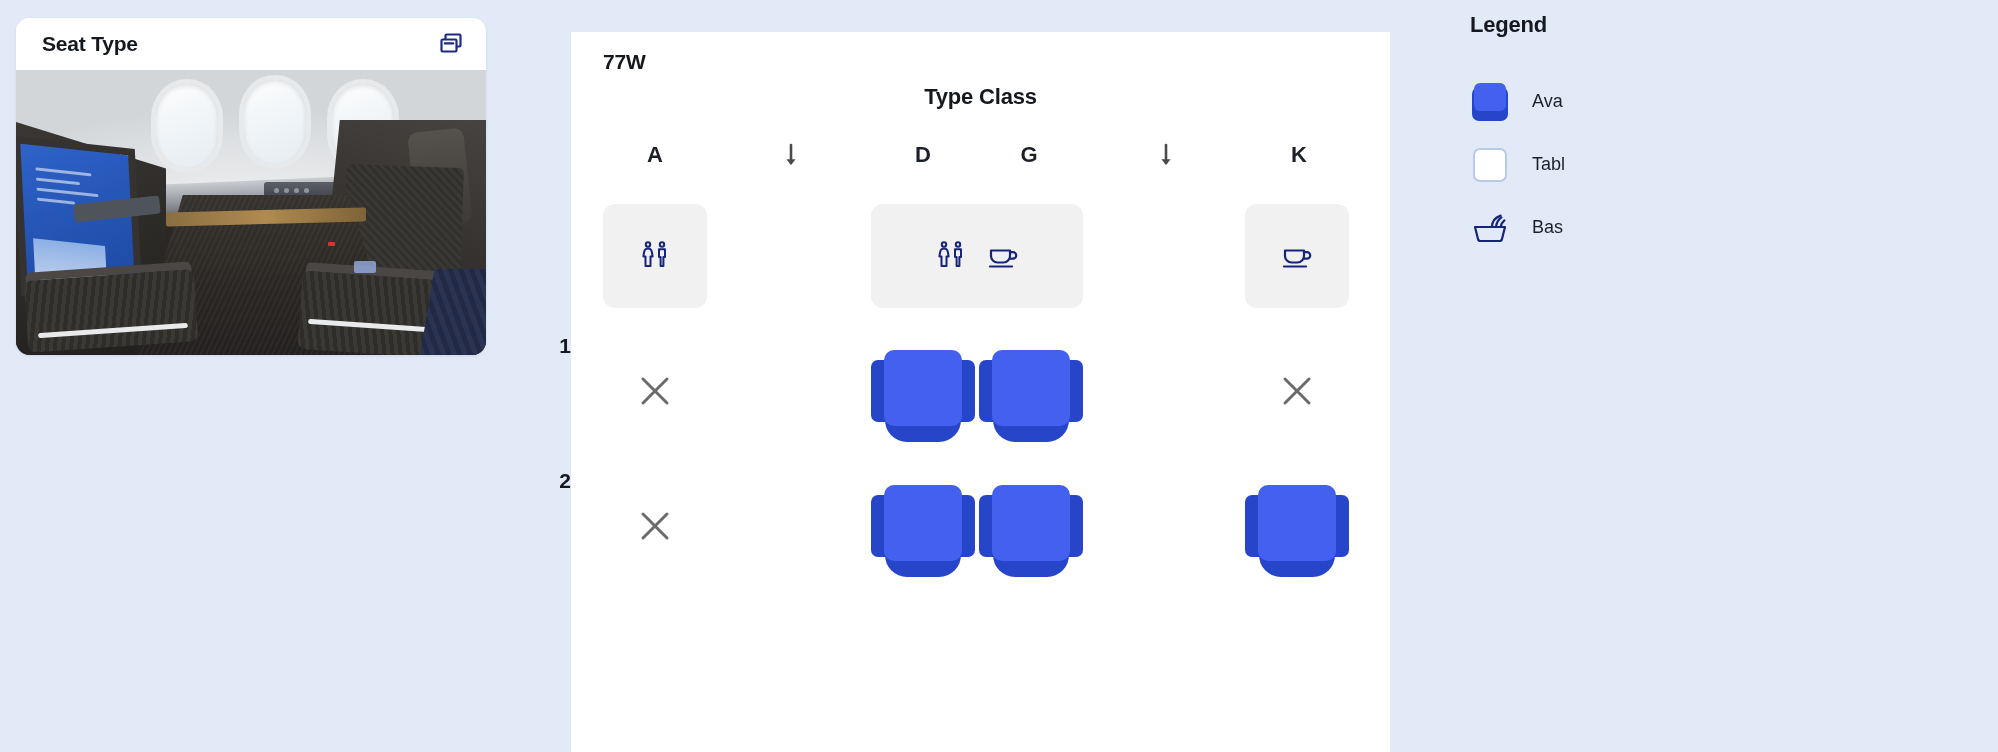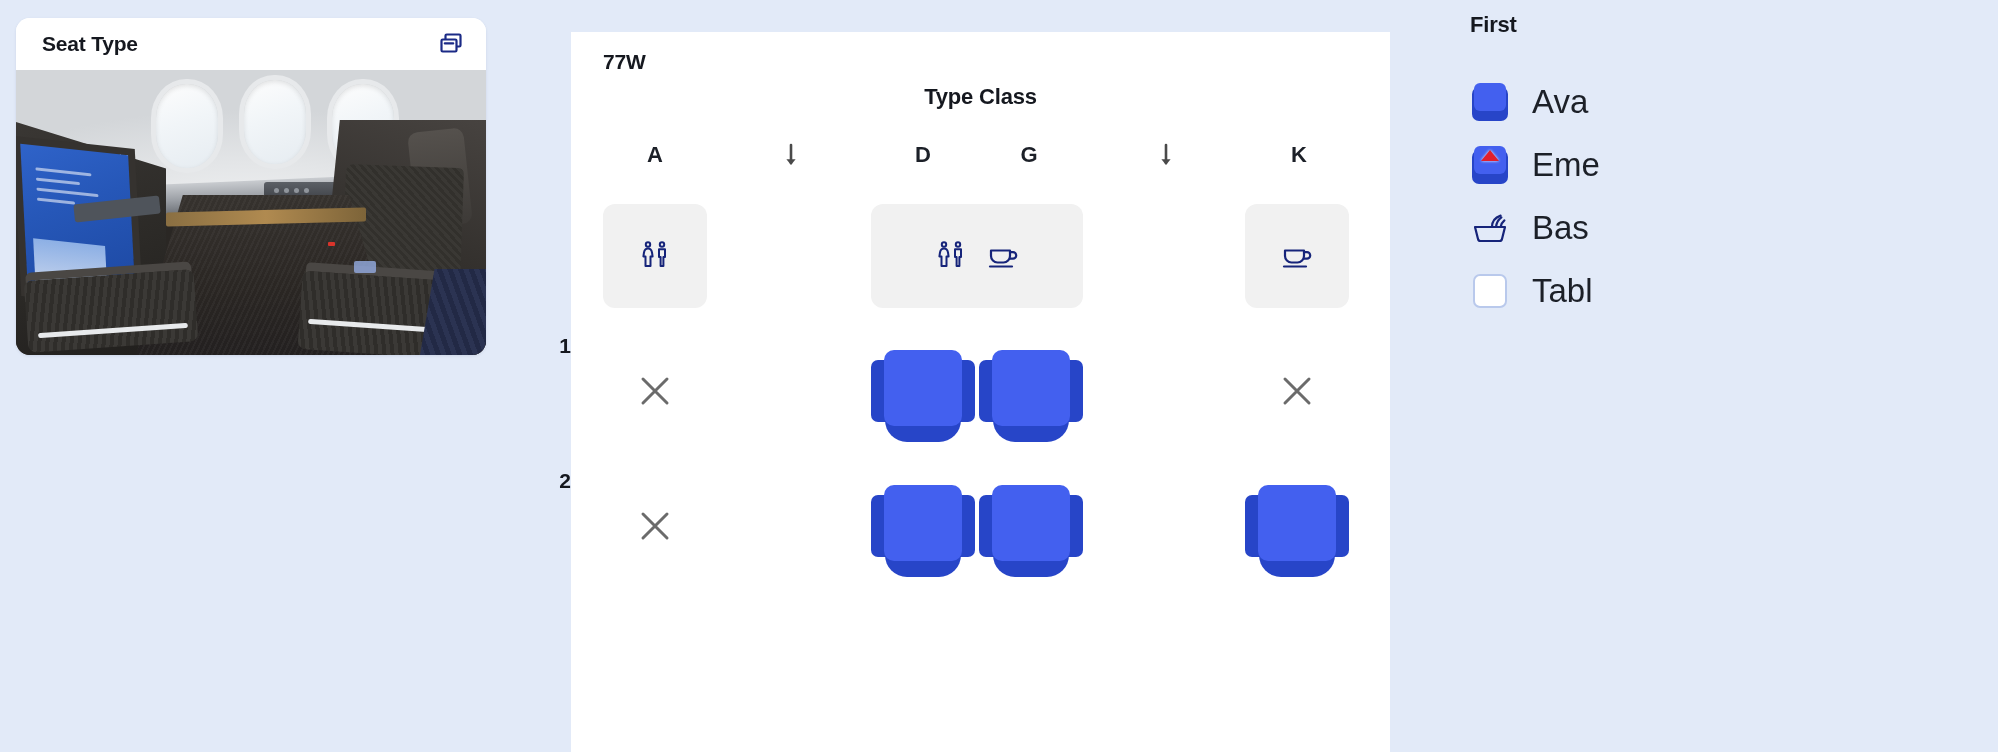--- a/index.html
+++ b/index.html
@@ -239,21 +239,21 @@
   .legend-item {
     display: flex; align-items: center;
     height: 63px;
     gap: 22px;
   }
   .legend-swatch {
     width: 40px; height: 40px; flex: 0 0 40px;
     display: flex; align-items: center; justify-content: center;
   }
   .legend-label {
-    font-size: 33px; color: #1c2028; white-space: nowrap;
+    font-size: 18px; color: #1c2028; white-space: nowrap;
   }
   
   .sw-seat {
     position: relative; width: 36px; height: 38px;
   }
   .sw-seat .b {
     position:absolute; left:0; bottom:0; width:36px; height:34px;
     background:#2745c8; border-radius:7px;
   }
   .sw-seat .t {
@@ -452,64 +452,54 @@
         <div class="seat-armrest-l"></div>
           <div class="seat-armrest-r"></div>
         <div class="seat-bottom"></div>
           <div class="seat-back"></div>
       </div>
     </div>
 
   </div>
 
   <div class="legend-panel">
-    <div class="legend-title">First</div>
+    <div class="legend-title">Legend</div>
 
     <div class="legend-list">
 
       <div class="legend-item">
         <span class="legend-swatch">
           <span class="sw-seat">
               <span class="b"></span>
               <span class="t"></span>
             </span>
         </span>
         <span class="legend-label">Ava</span>
       </div>
 
+
+
+
+
+
       <div class="legend-item">
         <span class="legend-swatch">
-          <span class="sw-seat">
-            <span class="b"></span>
-              <span class="t"></span>
-            <span class="sw-exit-tri"></span>
-          </span>
+          <span class="sw-table"></span>
         </span>
-        <span class="legend-label">Eme</span>
-      </div>
-
-
-
-
+        <span class="legend-label">Tabl</span>
+      </div>
 
       <div class="legend-item">
         <span class="legend-swatch">
           <svg width="38" height="34" viewBox="0 0 38 34" fill="none" stroke="#16247a" stroke-width="2.2" stroke-linecap="round" stroke-linejoin="round">
             <path d="M4 16h30l-3 12a2.5 2.5 0 0 1-2.4 2H9.4A2.5 2.5 0 0 1 7 28z"></path>
             <path d="M21 16c0-5.5 3.4-9.6 8.6-11.4"></path>
             <path d="M25 16c.4-4 2.2-7.3 5.4-9.6"></path>
             <path d="M29.6 16c.6-2.8 1.8-5 3.8-6.6"></path>
           </svg>
         </span>
         <span class="legend-label">Bas</span>
       </div>
 
-      <div class="legend-item">
-        <span class="legend-swatch">
-          <span class="sw-table"></span>
-        </span>
-        <span class="legend-label">Tabl</span>
-      </div>
-
     </div>
   </div>
 
 </div>
 
 </body></html>

